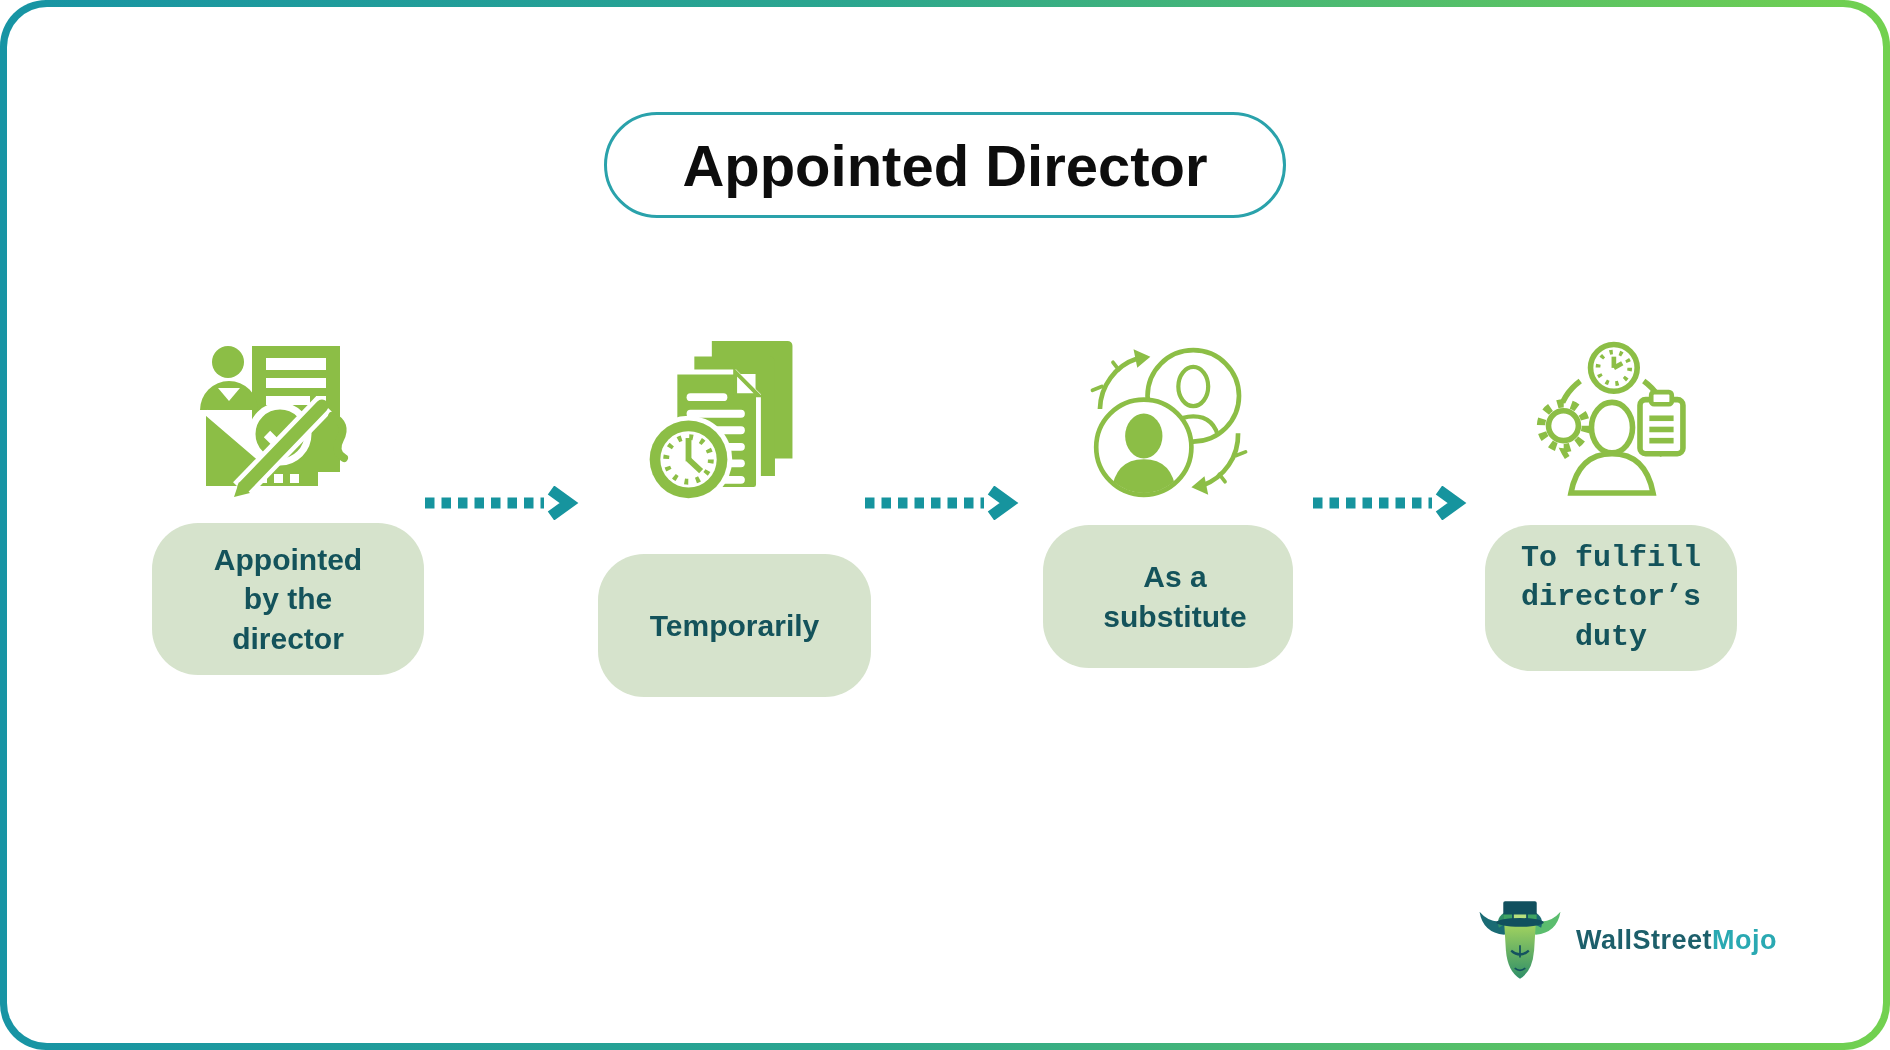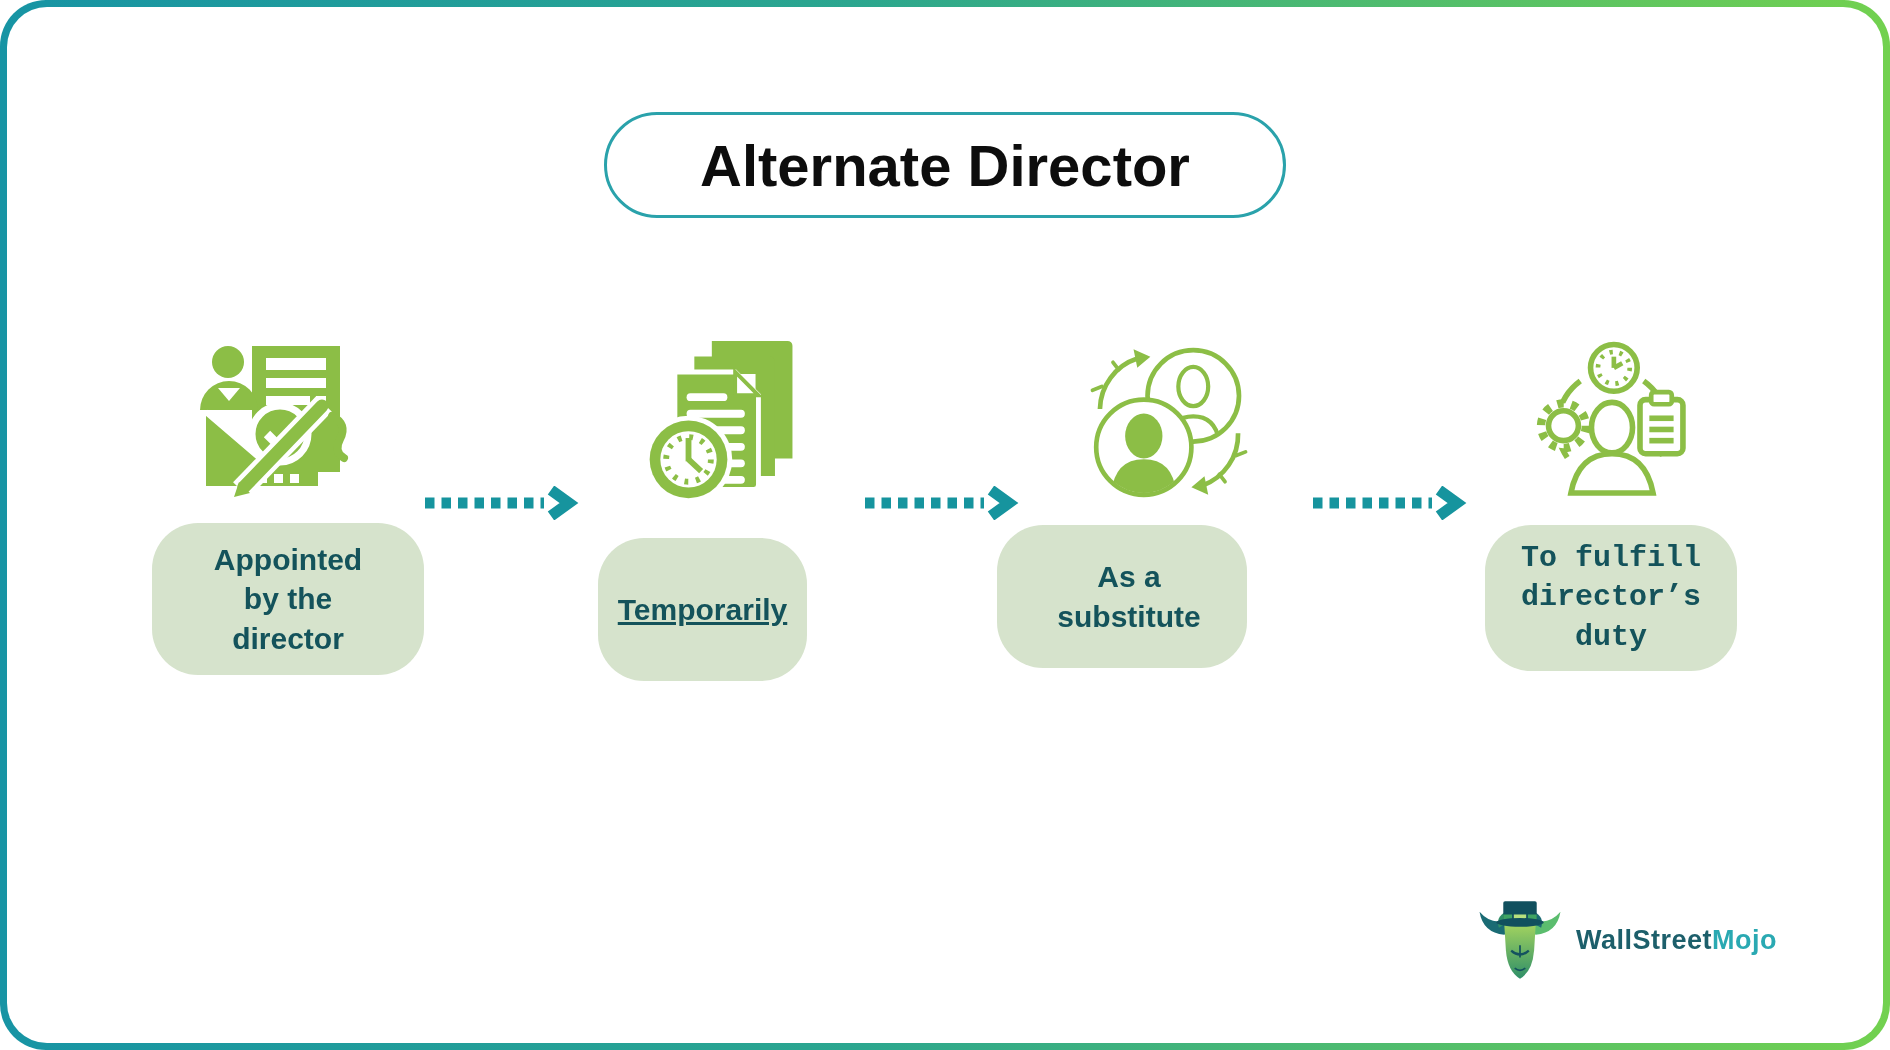--- a/index.html
+++ b/index.html
@@ -18,22 +18,22 @@
 
   .icon { position:absolute; }
   .icon svg { display:block; width:100%; height:100%; }
 
   .label-box { position:absolute; background:#D6E3CC; border-radius:46px;
     display:flex; align-items:center; justify-content:center; text-align:center;
     color:#14535B; font-weight:bold; font-size:30px; line-height:1.32;
     white-space:pre-line; }
 
   .b1 { left:152px; top:523px; width:272px; height:152px; }
-  .b2 { left:598px; top:538px; width:209px; height:143px;text-decoration:underline; }
-  .b3 { left:997px; top:525px; width:250px; height:143px;padding-left:14px; }
+  .b2 { left:598px; top:554px; width:273px; height:143px; }
+  .b3 { left:1043px; top:525px; width:250px; height:143px;padding-left:14px; }
   .b4 { left:1485px; top:525px; width:252px; height:146px;font-family:Liberation Mono, monospace; }
 
   .i1 { left:196px; top:338px; width:170px; height:170px; }
   .i2 { left:638px; top:336px; width:170px; height:172px; }
   .i3 { left:1084px; top:338px; width:170px; height:168px; }
   .i4 { left:1528px; top:338px; width:168px; height:168px; }
 
   .arrow { position:absolute; width:160px; height:34px; top:486px; }
   .a1 { left:422px; } .a2 { left:862px; } .a3 { left:1310px; }
 
@@ -44,21 +44,21 @@
   .logo-text .mojo { color:#2AA9B2; }
 </style>
 </head>
 <body>
 
 <div class="frame">
   <div class="inner"></div>
   <div class="content">
 
     <div class="title-pill">
-      <span class="title-text">Alternate Director</span>
+      <span class="title-text">Appointed Director</span>
     </div>
 
     <div class="icon i1">
       <svg viewBox="0 0 170 170">
         <rect x="56" y="8" width="88" height="126" fill="#8CBE46"></rect>
         <rect x="70" y="20" width="60" height="12" fill="#fff"></rect>
         <rect x="70" y="40" width="60" height="10" fill="#fff"></rect>
         <rect x="70" y="58" width="44" height="9" fill="#fff"></rect>
         <rect x="120" y="58" width="10" height="9" fill="#fff"></rect>
         <circle cx="32" cy="24" r="16" fill="#8CBE46"></circle>

